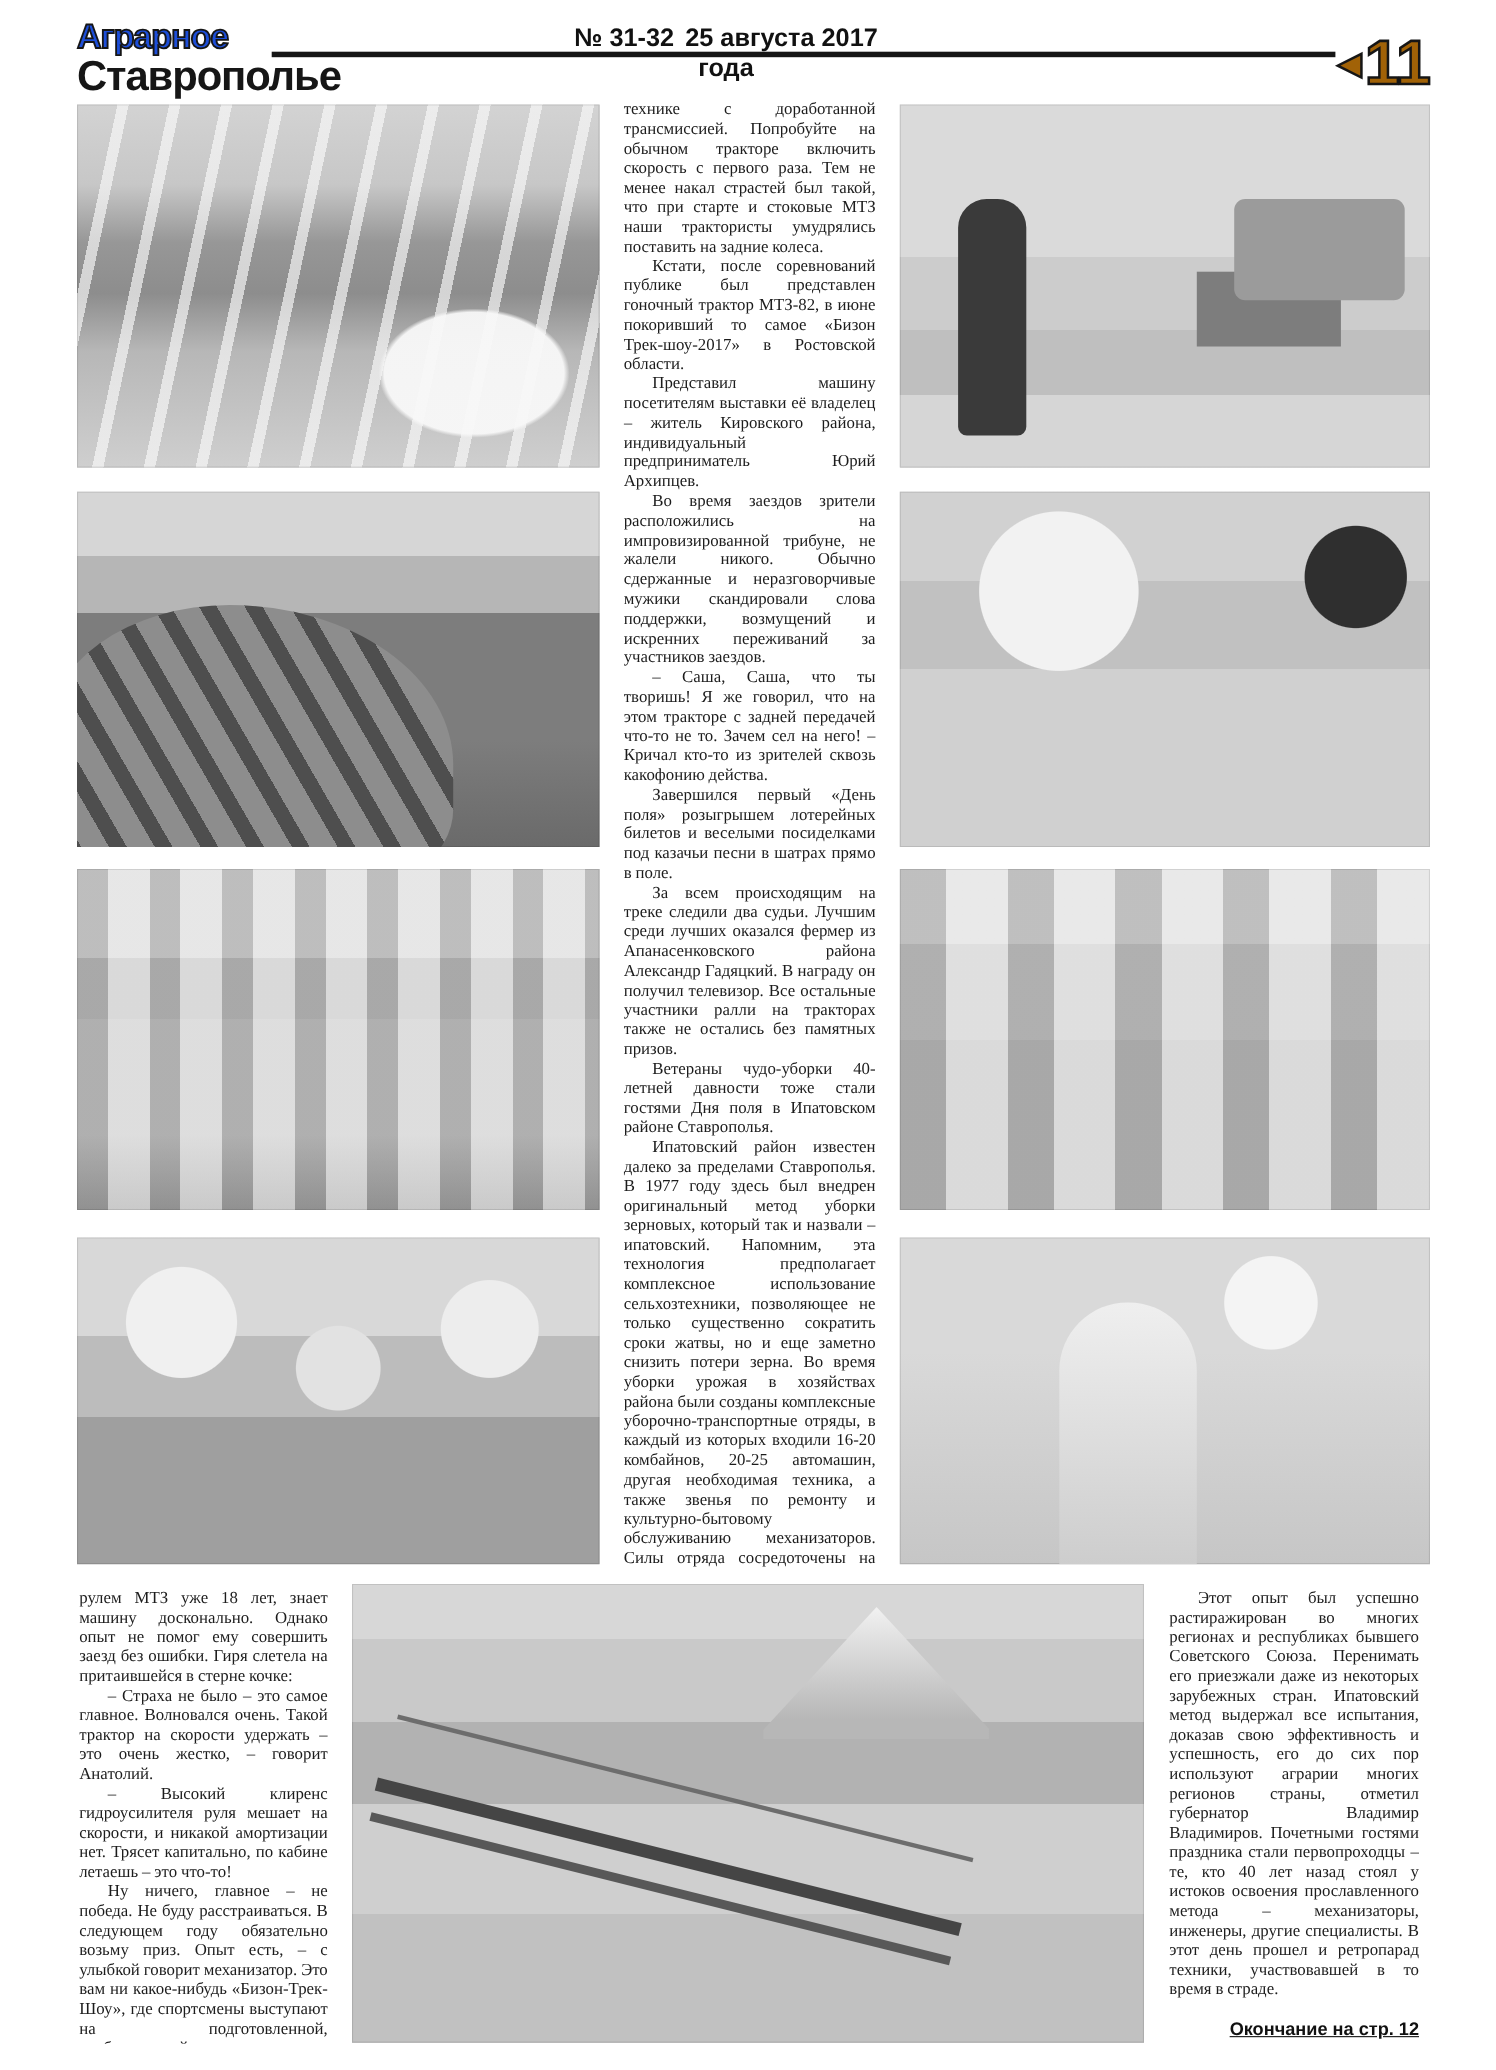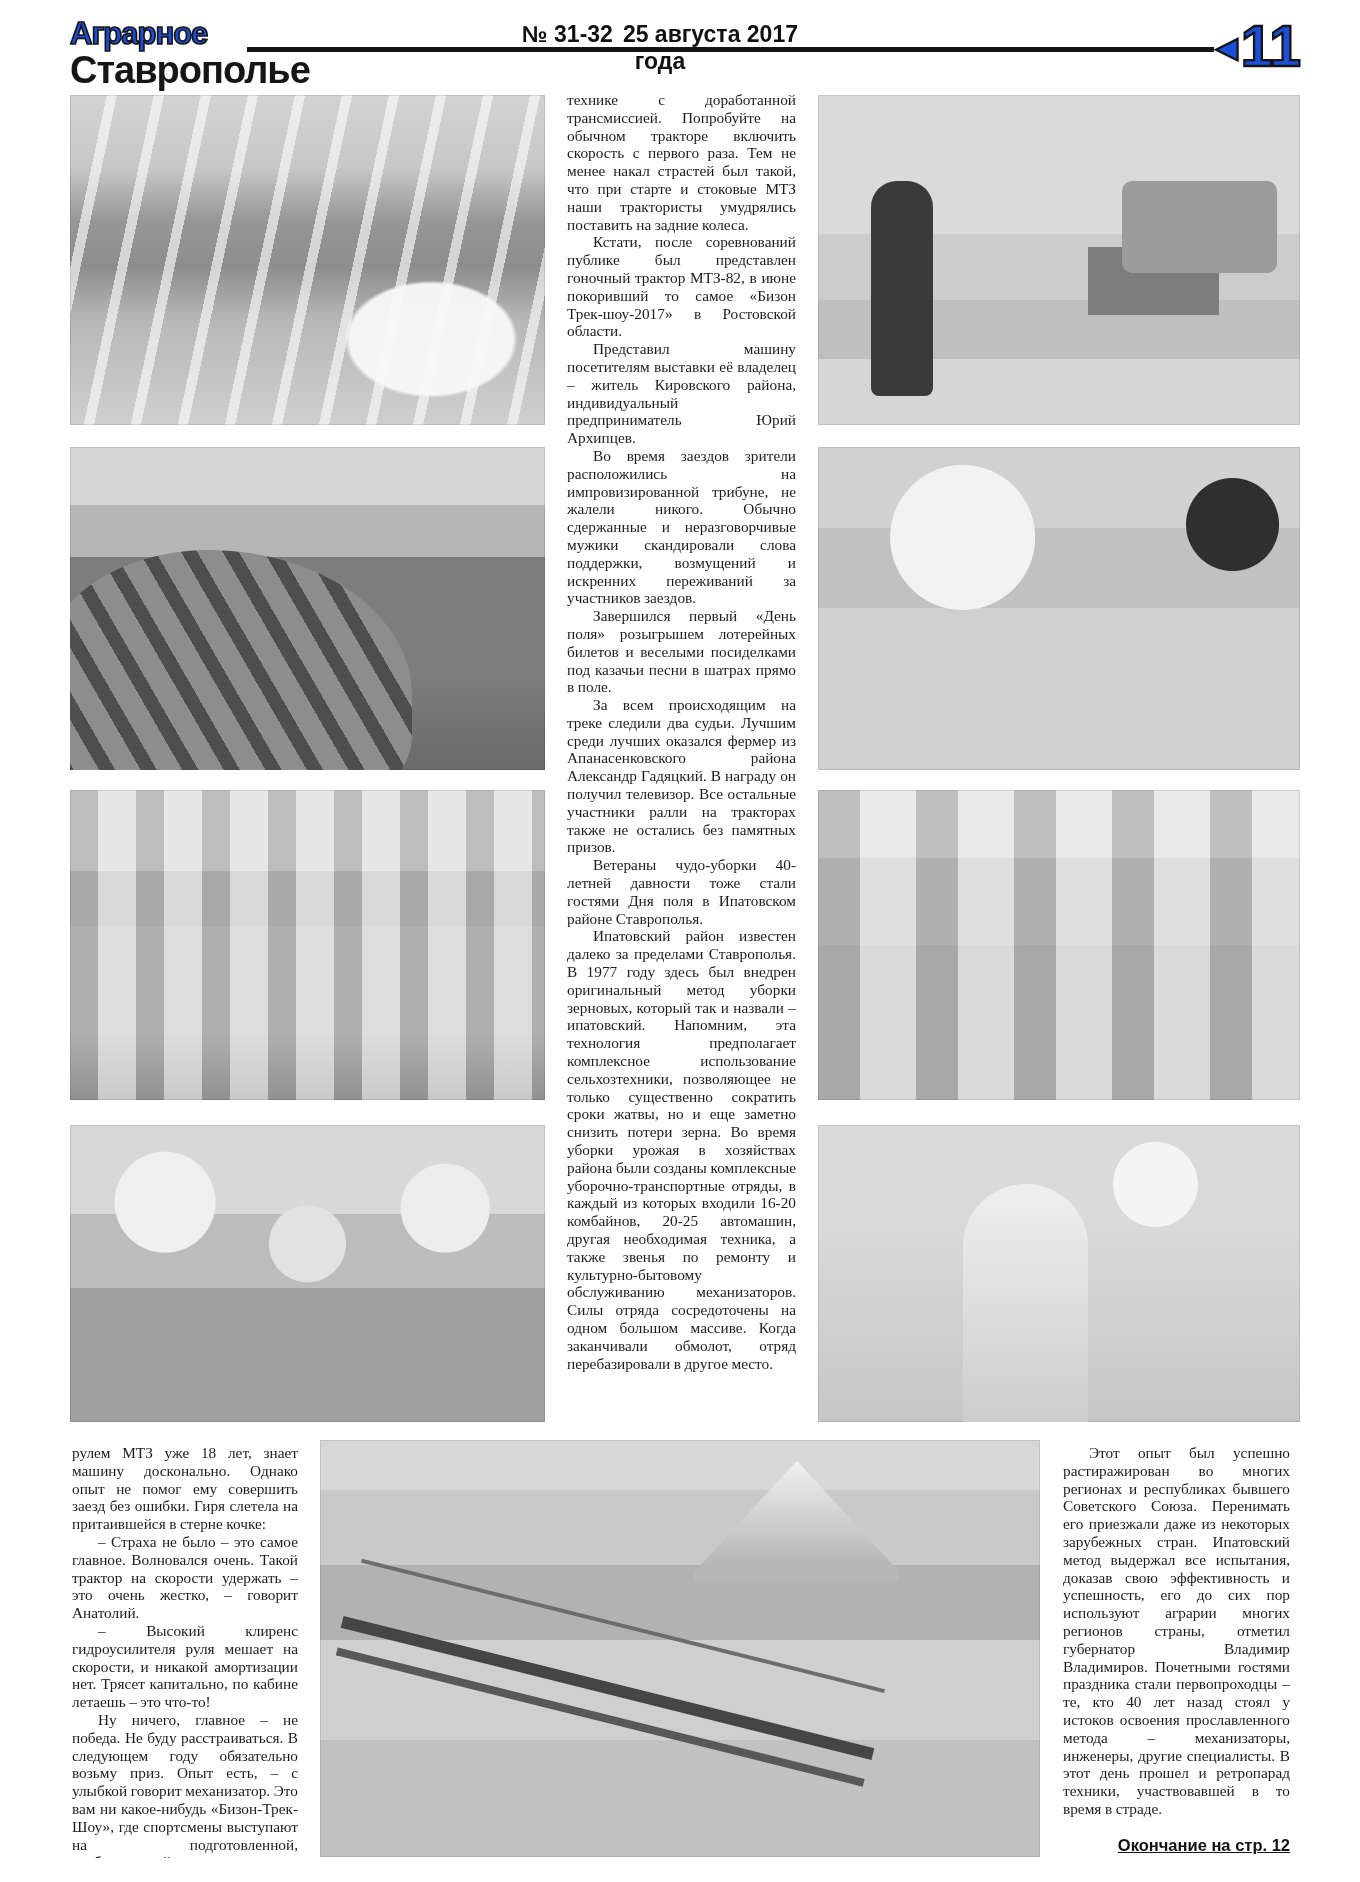--- a/index.html
+++ b/index.html
@@ -9,22 +9,22 @@
   
   .logo{position:absolute;left:70px;top:18px;font-family:"Liberation Sans",sans-serif;
         font-weight:bold;letter-spacing:-1px;line-height:1;}
   .logo-outline{font-size:31px;color:#1d4ed8;-webkit-text-stroke:1.7px #161616;
         text-shadow:0 0 1px #161616;}
   .logo-solid{font-size:38px;color:#161616;margin-top:2px;}
   .issue-info{position:absolute;left:520px;top:21px;width:280px;text-align:center;
         font-family:"Liberation Sans",sans-serif;font-weight:bold;font-size:23px;color:#111;}
   .issue-info .sp{display:inline-block;width:10px;}
   .header-rule{position:absolute;left:247px;top:47px;width:967px;height:5px;background:#161616;}
-  .pagenum{position:absolute;left:1209px;top:18px;font-family:"Liberation Sans",sans-serif;
-        font-weight:bold;font-size:57px;line-height:1;color:#1d4ed8;
+  .pagenum{position:absolute;left:1209px;top:29px;font-family:"Liberation Sans",sans-serif;
+        font-weight:bold;font-size:57px;line-height:1;color:#a16207;
         -webkit-text-stroke:2.3px #161616;text-shadow:0 0 1px #161616;white-space:nowrap;}
   .pagenum .chev{font-size:36px;vertical-align:6px;letter-spacing:-4px;}
 
   
   .photo{position:absolute;background-color:#c4c4c4;box-shadow:inset 0 0 0 1px rgba(0,0,0,.10);
          overflow:hidden;}
   .ph-l1{left:70px;top:95px;width:475px;height:330px;background-image:
       radial-gradient(ellipse at 76% 74%, rgba(248,248,248,.95) 0 16%, transparent 17%),
       repeating-linear-gradient(102deg, transparent 0 36px, rgba(250,250,250,.65) 36px 46px),
       linear-gradient(180deg,#d3d3d3 0%,#c7c7c7 22%,#979797 38%,#8d8d8d 52%,#b7b7b7 68%,#cfcfcf 100%);}
@@ -104,20 +104,21 @@
   <div class="photo ph-r2" aria-label="Двое мужчин в белых кепках крупным планом"></div>
   <div class="photo ph-r3" aria-label="Группа гостей праздника, женщина в цветастой блузе"></div>
   <div class="photo ph-r4" aria-label="Девушка в кружевном платье и мужчина в белой кепке"></div>
   <div class="photo ph-bottom" aria-label="Выставочное поле: шатёр, техника и толпа у почвообрабатывающего агрегата"></div>
 
   <section class="col col-mid">
     <p class="cont">технике с доработанной трансмиссией. Попробуйте на обычном тракторе включить скорость с первого раза. Тем не менее накал страстей был такой, что при старте и стоковые МТЗ наши трактористы умудрялись поставить на задние колеса.</p>
     <p>Кстати, после соревнований публике был представлен гоночный трактор МТЗ-82, в июне покоривший то самое «Бизон Трек-шоу-2017» в Ростовской области.</p>
     <p>Представил машину посетителям выставки её владелец – житель Кировского района, индивидуальный предприниматель Юрий Архипцев.</p>
     <p>Во время заездов зрители расположились на импровизированной трибуне, не жалели никого. Обычно сдержанные и неразговорчивые мужики скандировали слова поддержки, возмущений и искренних переживаний за участников заездов.</p>
+    <p>– Саша, Саша, что ты творишь! Я же говорил, что на этом тракторе с задней передачей что-то не то. Зачем сел на него! – Кричал кто-то из зрителей сквозь какофонию действа.</p>
     <p>Завершился первый «День поля» розыгрышем лотерейных билетов и веселыми посиделками под казачьи песни в шатрах прямо в поле.</p>
     <p>За всем происходящим на треке следили два судьи. Лучшим среди лучших оказался фермер из Апанасенковского района Александр Гадяцкий. В награду он получил телевизор. Все остальные участники ралли на тракторах также не остались без памятных призов.</p>
     <p>Ветераны чудо-уборки 40-летней давности тоже стали гостями Дня поля в Ипатовском районе Ставрополья.</p>
     <p>Ипатовский район известен далеко за пределами Ставрополья. В 1977 году здесь был внедрен оригинальный метод уборки зерновых, который так и назвали – ипатовский. Напомним, эта технология предполагает комплексное использование сельхозтехники, позволяющее не только существенно сократить сроки жатвы, но и еще заметно снизить потери зерна. Во время уборки урожая в хозяйствах района были созданы комплексные уборочно-транспортные отряды, в каждый из которых входили 16-20 комбайнов, 20-25 автомашин, другая необходимая техника, а также звенья по ремонту и культурно-бытовому обслуживанию механизаторов. Силы отряда сосредоточены на одном большом массиве. Когда заканчивали обмолот, отряд перебазировали в другое место.</p>
   </section>
 
   <section class="col col-bl">
     <p class="cont">рулем МТЗ уже 18 лет, знает машину досконально. Однако опыт не помог ему совершить заезд без ошибки. Гиря слетела на притаившейся в стерне кочке:</p>
     <p>– Страха не было – это самое главное. Волновался очень. Такой трактор на скорости удержать – это очень жестко, – говорит Анатолий.</p>
     <p>– Высокий клиренс гидроусилителя руля мешает на скорости, и никакой амортизации нет. Трясет капитально, по кабине летаешь – это что-то!</p>

